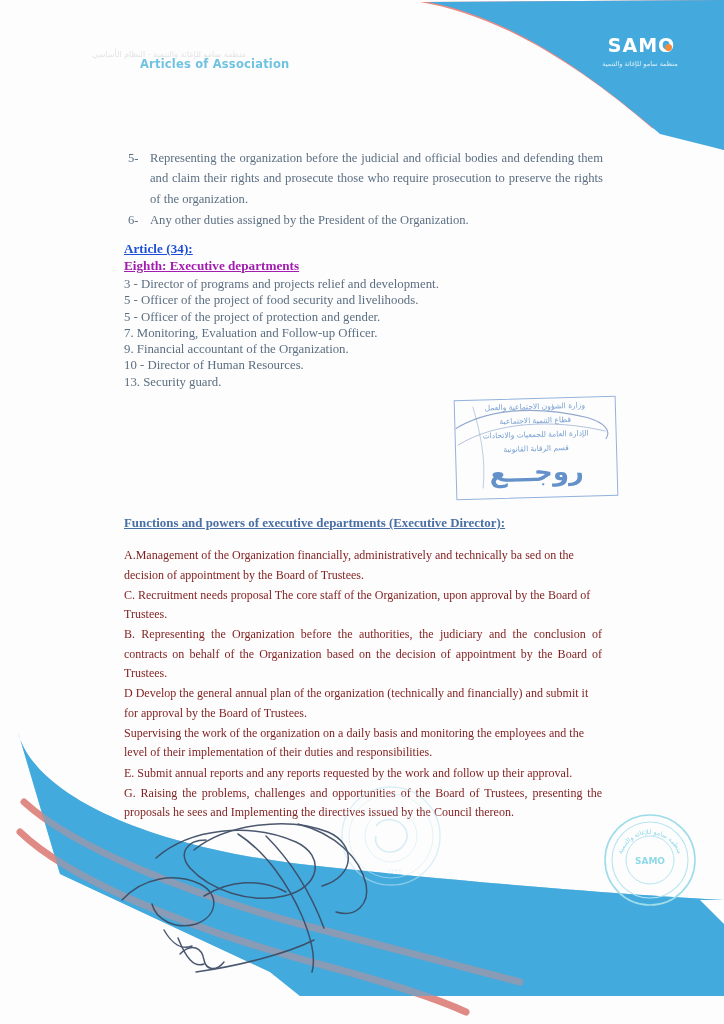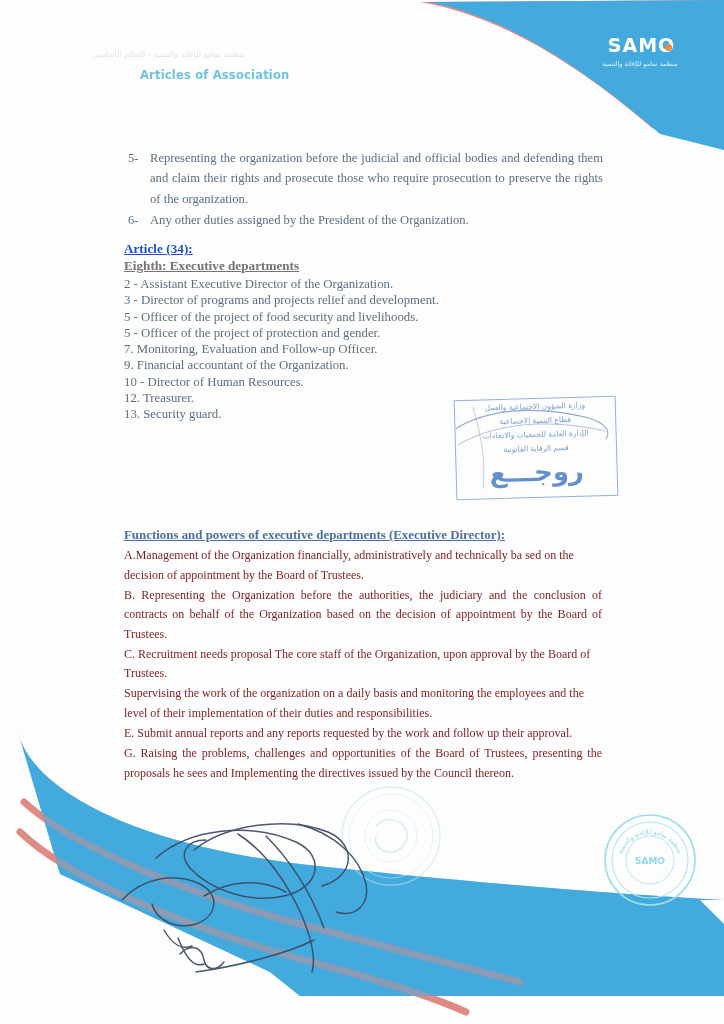--- a/index.html
+++ b/index.html
@@ -28,21 +28,21 @@
     top: 0;
     right: 0;
     width: 340px;
     height: 150px;
     pointer-events: none;
   }
 
   .header-title {
     position: absolute;
     left: 140px;
-    top: 68px;
+    top: 57px;
     font-family: "DejaVu Sans", sans-serif;
     font-weight: bold;
     font-size: 11.5px;
     letter-spacing: 0.2px;
     color: #6fc3e0;
   }
 
   .header-watermark {
     position: absolute;
     left: 92px;
@@ -128,41 +128,41 @@
     color: #1d4ed8;
     text-decoration: underline;
     letter-spacing: 0.1px;
   }
   .section-head {
     position: absolute;
     left: 124px;
     top: 258px;
     font-size: 13.2px;
     font-weight: bold;
-    color: #737373;
+    color: #a21caf;
     text-decoration: underline;
   }
 
   .dept-list {
     position: absolute;
     left: 124px;
     top: 276px;
     width: 420px;
   }
   .dept-item {
     color: #5c6f82;
     font-size: 12.8px;
     line-height: 16.3px;
     white-space: nowrap;
   }
 
   .functions-head {
     position: absolute;
     left: 124px;
-    top: 528px;
+    top: 516px;
     font-size: 12.9px;
     font-weight: bold;
     color: #4a6fa5;
     text-decoration: underline;
   }
 
   .functions-body {
     position: absolute;
     left: 124px;
     top: 546px;
@@ -295,50 +295,49 @@
       <span class="marker">6-</span>
       <span class="text">Any other duties assigned by the President of the Organization.</span>
     </div>
   </div>
 
   <div class="article-head">Article (34):</div>
 
   <div class="section-head">Eighth: Executive departments</div>
 
   <div class="dept-list">
-    <div class="dept-item">2 - Assistant Executive Director of the Organization.</div>
     <div class="dept-item">3 - Director of programs and projects relief and development.</div>
     <div class="dept-item">5 - Officer of the project of food security and livelihoods.</div>
     <div class="dept-item">5 - Officer of the project of protection and gender.</div>
     <div class="dept-item">7. Monitoring, Evaluation and Follow-up Officer.</div>
     <div class="dept-item">9. Financial accountant of the Organization.</div>
     <div class="dept-item">10 - Director of Human Resources.</div>
-    <div class="dept-item">12. Treasurer.</div>
     <div class="dept-item">13. Security guard.</div>
   </div>
 
   <div class="ministry-stamp">
     <div class="ms-line">وزارة الشؤون الاجتماعية والعمل</div>
     <div class="ms-line">قطاع التنمية الاجتماعية</div>
     <div class="ms-line">الإدارة العامة للجمعيات والاتحادات</div>
     <div class="ms-line">قسم الرقابة القانونية</div>
     <div class="ms-big">روجـــع</div>
     <svg class="ms-scratch" viewBox="0 0 160 98">
       <path d="M -4,30 C 30,8 80,6 132,20 C 150,26 156,34 150,42" stroke="#5f7fb5" stroke-width="1.1" fill="none" opacity="0.8"></path>
       <path d="M 2,44 C 40,22 96,20 150,34" stroke="#5f7fb5" stroke-width="0.9" fill="none" opacity="0.6"></path>
       <path d="M 18,6 C 24,30 30,56 26,88" stroke="#5f7fb5" stroke-width="0.9" fill="none" opacity="0.5"></path>
     </svg>
   </div>
 
   <div class="functions-head">Functions and powers of executive departments (Executive Director):</div>
 
   <div class="functions-body">
     <p class="fn-para left">A.Management of the Organization financially, administratively and technically ba sed on the decision of appointment by the Board of Trustees.</p>
+    <p class="fn-para left">C. Recruitment needs proposal The core staff of the Organization, upon approval by the Board of Trustees.</p>
     <p class="fn-para">B. Representing the Organization before the authorities, the judiciary and the conclusion of contracts on behalf of the Organization based on the decision of appointment by the Board of Trustees.</p>
-    <p class="fn-para left">C. Recruitment needs proposal The core staff of the Organization, upon approval by the Board of Trustees.</p>
+    <p class="fn-para left">D Develop the general annual plan of the organization (technically and financially) and submit it for approval by the Board of Trustees.</p>
     <p class="fn-para left">Supervising the work of the organization on a daily basis and monitoring the employees and the level of their implementation of their duties and responsibilities.</p>
     <p class="fn-para left">E. Submit annual reports and any reports requested by the work and follow up their approval.</p>
     <p class="fn-para">G. Raising the problems, challenges and opportunities of the Board of Trustees, presenting the proposals he sees and Implementing the directives issued by the Council thereon.</p>
   </div>
 
   <svg class="footer-graphic" viewBox="0 0 724 300" preserveAspectRatio="none">
     <path d="M 18,8 C 30,60 120,118 300,140 C 460,158 620,170 724,176
              L 724,272 L 300,272 L 270,248 L 60,150 Z" fill="#44aadd"></path>
     <path d="M 24,78 C 70,120 180,170 330,208 C 420,232 480,248 520,258" stroke="#e08a85" stroke-width="7" fill="none" stroke-linecap="round"></path>
     <path d="M 20,108 C 66,152 176,202 326,242 C 400,262 440,276 466,288" stroke="#e08a85" stroke-width="7" fill="none" stroke-linecap="round"></path>

